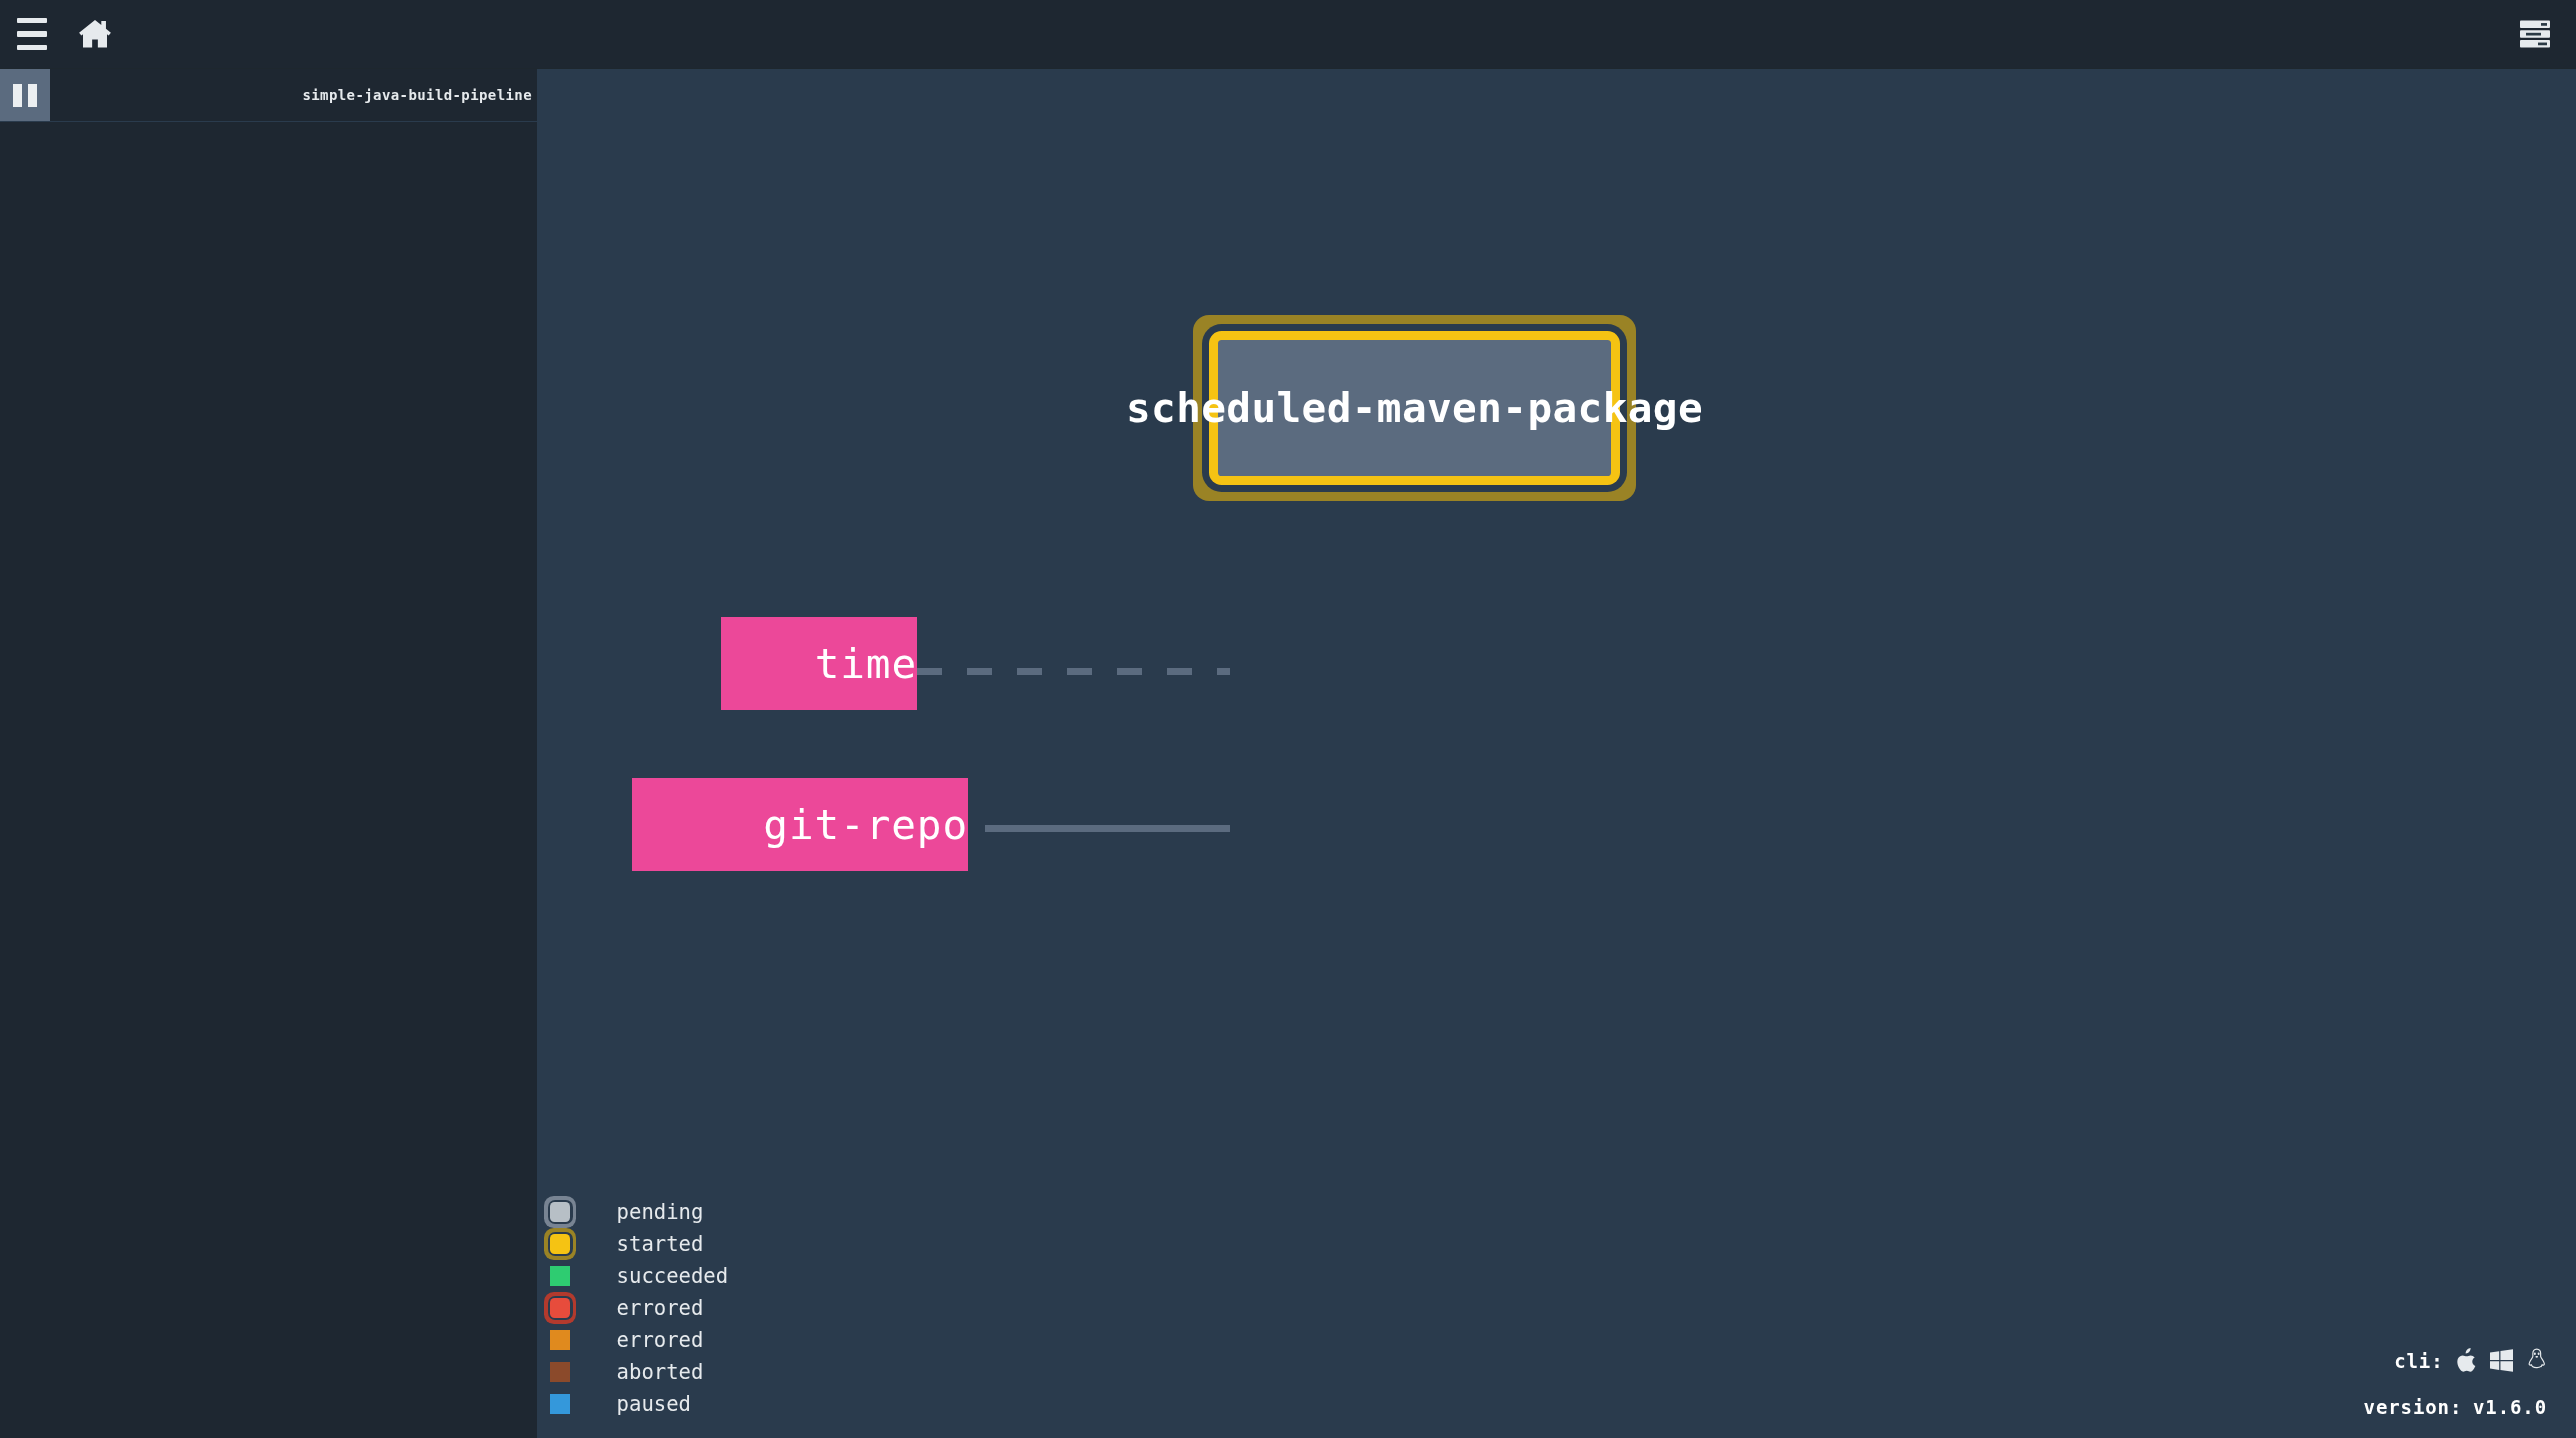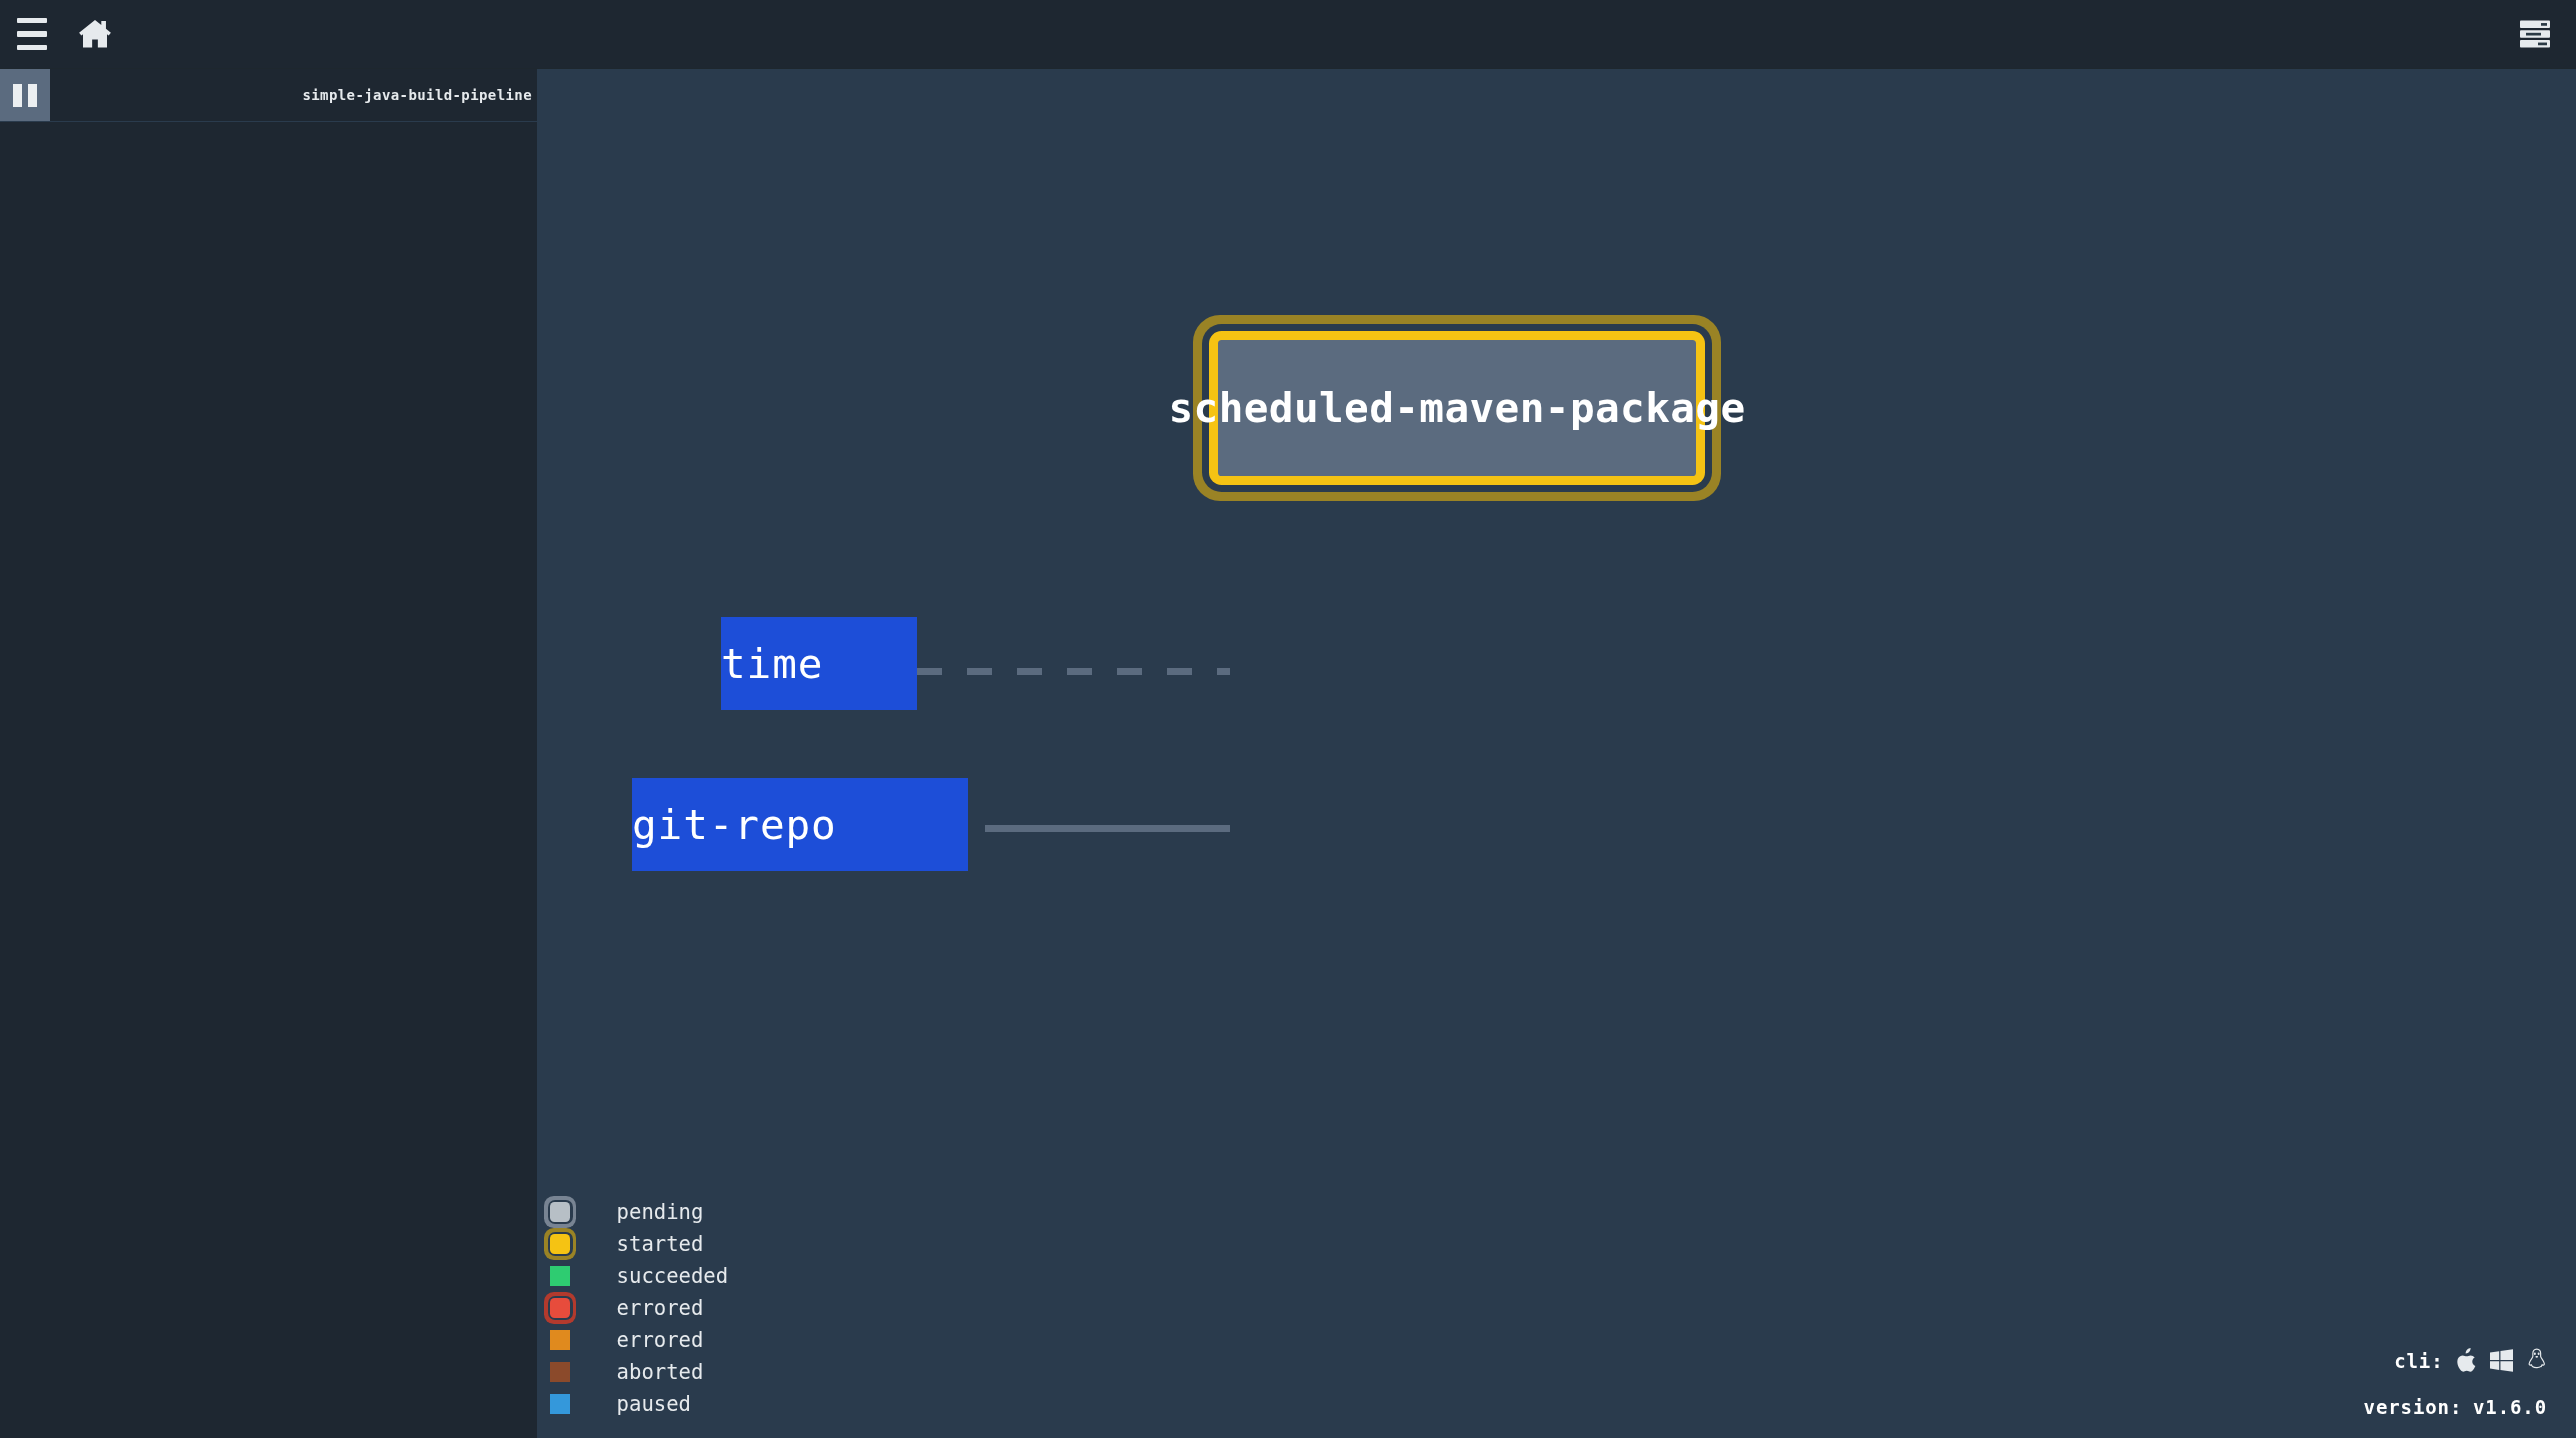--- a/index.html
+++ b/index.html
@@ -107,25 +107,25 @@
     left: 537px; top: 69px;
     width: 2039px;
     height: 1369px;
     background: #2a3b4d;
     overflow: hidden;
   }
 
   
   .resource-node {
     position: absolute;
-    background: #1d4ed8;
+    background: #ec4899;
     color: #ffffff;
     display: flex;
     align-items: center;
-    justify-content: flex-start;
+    justify-content: flex-end;
     font-size: 41px;
     letter-spacing: 0.9px;
     cursor: pointer;
     box-sizing: border-box;
   }
   #node-time {
     left: 184px; top: 548px;
     width: 196px; height: 93px;
   }
   #node-git-repo {
@@ -150,22 +150,22 @@
   #edge-git {
     left: 448px; top: 756px;
     width: 245px;
     background: #5b6b7f;
   }
 
   
   #node-job {
     position: absolute;
     left: 656px; top: 246px;
-    width: 528px; height: 186px;
-    border-radius: 27px;
+    width: 443px; height: 186px;
+    border-radius: 16px;
     background: #9a8325;            
     box-sizing: border-box;
     padding: 9px;
     cursor: pointer;
   }
   #node-job .ring-gap {
     width: 100%; height: 100%;
     border-radius: 19.7px;
     background: #2a3b4d;            
     box-sizing: border-box;

